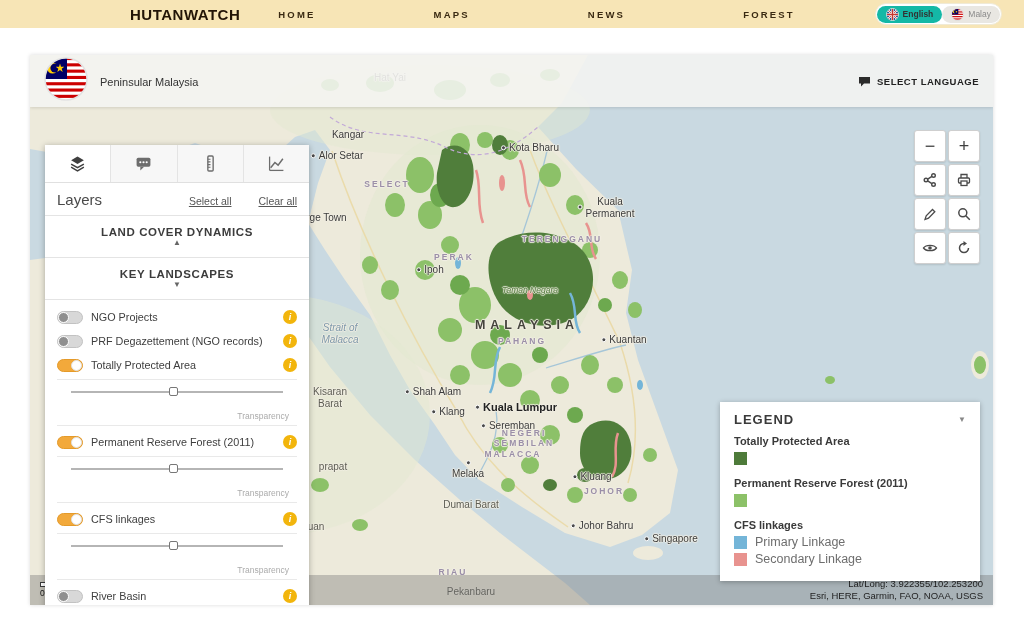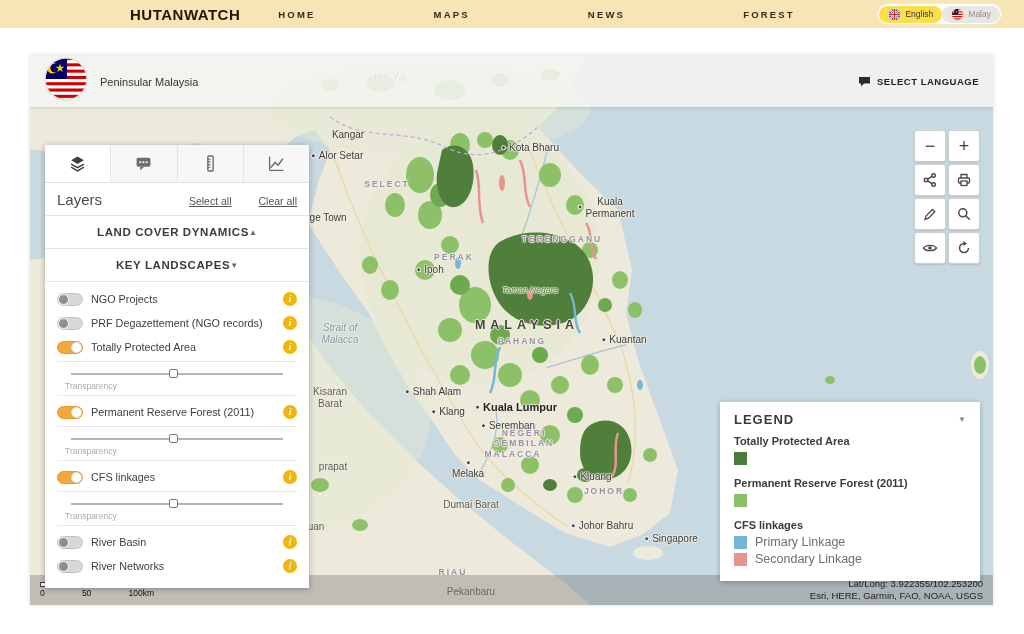--- a/index.html
+++ b/index.html
@@ -7,21 +7,21 @@
   body { font-family:"Liberation Sans", sans-serif; background:#fff; overflow:hidden; }
   .page { position:relative; width:1024px; height:634px; background:#fff; }
 
   
   .navbar { position:relative; height:28px; background:#f7e5b6; display:flex; align-items:center; }
   .brand { margin-left:130px; font-size:15px; font-weight:bold; letter-spacing:.5px; color:#221406; cursor:pointer; }
   .nav-items { display:flex; margin-left:38px; gap:118px; }
   .nav-item { font-size:9.5px; font-weight:bold; letter-spacing:2.2px; color:#3a2a12; text-decoration:none; cursor:pointer; }
   .lang-switch { position:absolute; right:22px; top:3px; height:22px; background:#fff; border:1px solid #f0ead6; border-radius:11px; display:flex; align-items:center; padding:1px; }
   .lang-btn { display:flex; align-items:center; gap:4px; font-size:8.5px; padding:2px 9px; border-radius:10px; color:#333; cursor:pointer; }
-  .lang-btn.active { background:#fde047; font-weight:normal;text-align:center; }
+  .lang-btn.active { background:#14b8a6; font-weight:bold;text-align:center; }
   .lang-btn.inactive { background:#e9e7e2; color:#8a8a8a; }
   .flag-dot { width:13px; height:13px; border-radius:50%; overflow:hidden; display:inline-flex; align-items:center; justify-content:center; border:1px solid #ddd; }
   .flag-dot svg { display:block; }
 
   
   .map-wrap { position:absolute; left:30px; top:55px; width:963px; height:550px; overflow:hidden; background:#edeadb; box-shadow:0 0 4px rgba(0,0,0,.15); }
   .basemap { position:absolute; left:0; top:0; z-index:0; cursor:grab; }
   .map-labels { position:absolute; left:0; top:0; width:100%; height:100%; z-index:1; pointer-events:none; }
   .maplabel { position:absolute; transform:translate(-50%,-50%); display:flex; align-items:center; gap:3px; font-size:10px; color:#3c3c3c;
               text-shadow:-1px 0 1px #f2efe4, 1px 0 1px #f2efe4, 0 -1px 1px #f2efe4, 0 1px 1px #f2efe4; }
@@ -46,36 +46,36 @@
   
   .panel { position:absolute; left:15px; top:90px; width:264px; background:#fff; z-index:4; box-shadow:0 1px 6px rgba(0,0,0,.3); }
   .tabs { display:flex; height:38px; background:#f4f4f4; border-bottom:1px solid #e0e0e0; }
   .tab { flex:1; display:flex; align-items:center; justify-content:center; border-right:1px solid #e4e4e4; cursor:pointer; background:#f7f7f7; }
   .tab:last-child { border-right:none; }
   .tab.active { background:#fff; }
   .panel-head { display:flex; align-items:baseline; padding:8px 12px 7px; }
   .panel-title { flex:1; font-size:15px; color:#4a4a4a; }
   .panel-links { display:flex; gap:27px; }
   .panel-links a { font-size:10.5px; color:#555; text-decoration:underline; cursor:pointer; }
-  .section { border-top:1px solid #e4e4e4; padding:10px 12px; display:flex; justify-content:center; align-items:center; cursor:pointer; }
+  .section { border-top:1px solid #e4e4e4; padding:10px 12px; display:flex; justify-content:flex-end; align-items:center; cursor:pointer;flex-direction:column; }
   .section-label { font-size:11.5px; font-weight:bold; letter-spacing:.6px; color:#3c3c3c; }
   .caret { font-size:8px; color:#666; }
   .layer-rows { border-top:1px solid #e4e4e4; padding:5px 12px 10px; }
   .layer-row { display:flex; align-items:center; gap:8px; padding:5px 0; }
   .layer-label { flex:1; font-size:10.8px; color:#3e3e3e; }
   .toggle { width:26px; height:13px; border-radius:7px; background:#d8d8d8; border:1px solid #c2c2c2; position:relative; flex:0 0 auto; cursor:pointer; }
   .toggle .knob { position:absolute; top:0px; left:0px; width:11px; height:11px; border-radius:50%; background:#8f8f8f; border:1px solid #fff; }
   .toggle.on { background:#f2a93b; border-color:#e49a2a; }
   .toggle.on .knob { left:13px; background:#fff; border-color:#e0e0e0; }
   .info-icon { width:14px; height:14px; border-radius:50%; background:#f2b50c; color:#fff; font-size:9px; font-weight:bold; font-style:italic;
                display:flex; align-items:center; justify-content:center; flex:0 0 auto; cursor:pointer; }
   .transp { border-top:1px solid #e9e9e9; border-bottom:1px solid #e9e9e9; padding:9px 8px 4px; margin:2px 0 4px; cursor:pointer; }
   .track { height:2px; background:#b5b5b5; position:relative; margin:2px 6px; }
   .handle { position:absolute; left:46%; top:-4px; width:9px; height:9px; background:#fff; border:1px solid #777; border-radius:2px; }
-  .tlabel { text-align:left; font-size:8.5px; color:#ababab; margin-top:6px; }
+  .tlabel { text-align:right; font-size:8.5px; color:#ababab; margin-top:18px; }
 
   
   .map-controls { position:absolute; right:13px; top:75px; z-index:4; display:grid; grid-template-columns:32px 32px; grid-auto-rows:32px; gap:2px; }
   .ctrl { background:#fff; border:1px solid #cfcfcf; border-radius:3px; display:flex; align-items:center; justify-content:center; color:#3f3f3f; cursor:pointer; box-shadow:0 1px 2px rgba(0,0,0,.12); }
   .ctrl .glyph { font-size:18px; line-height:1; }
 
   
   .legend { position:absolute; right:13px; top:347px; width:260px; background:#fff; z-index:4; box-shadow:0 1px 5px rgba(0,0,0,.28); padding:10px 14px 12px; }
   .legend-head { display:flex; justify-content:space-between; align-items:center; cursor:pointer; }
   .legend-title { font-size:13px; font-weight:bold; letter-spacing:1px; color:#3a3a3a; }

